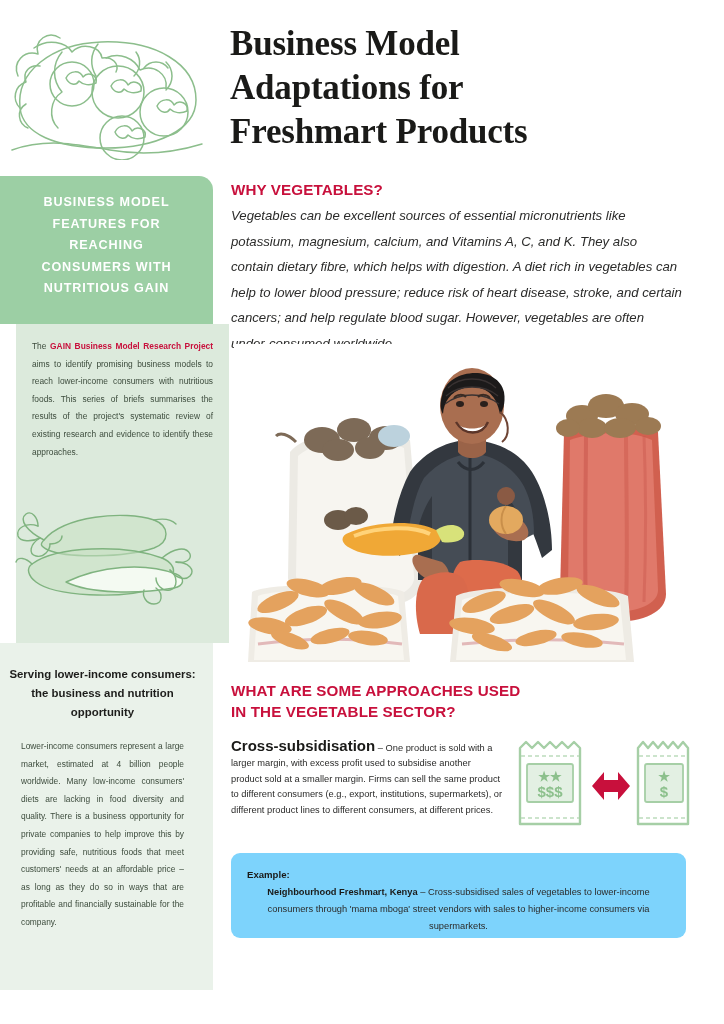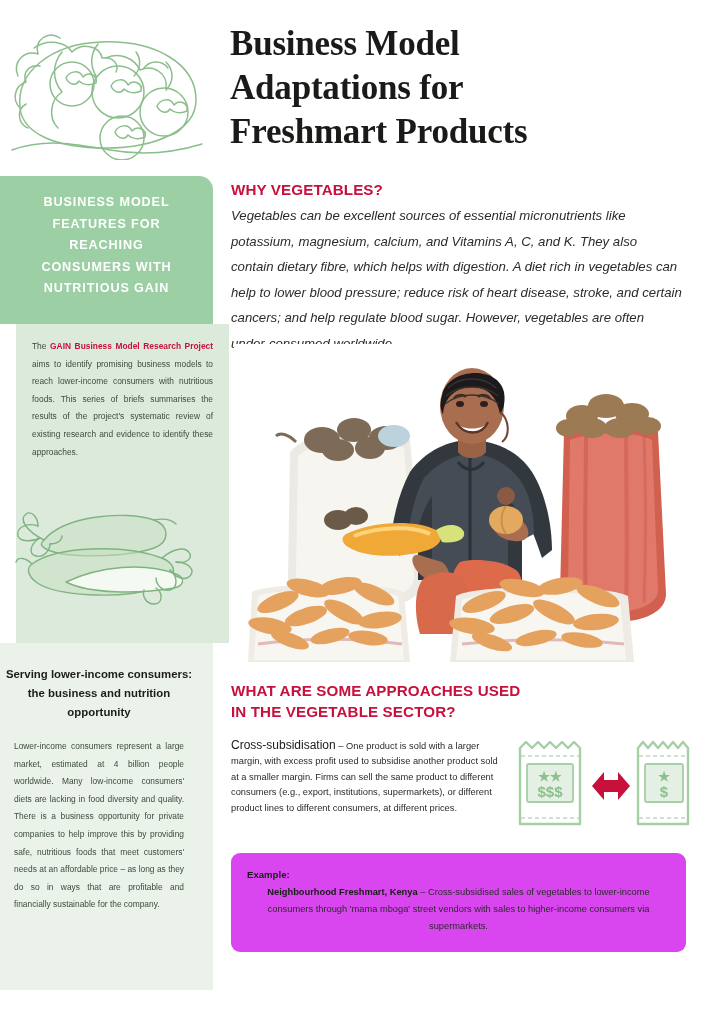--- a/index.html
+++ b/index.html
@@ -95,21 +95,21 @@
   }
 
   #sidebar-lower {
     position: absolute;
     left: 0;
     top: 643px;
     width: 213px;
     height: 347px;
     background: #eaf2ea;
     box-sizing: border-box;
-    padding: 22px 17px 0 2px;
+    padding: 22px 17px 0 9px;
   }
   #sidebar-lower h3 {
     margin: 0 0 16px 0;
     font-size: 11.4px;
     line-height: 19px;
     font-weight: 700;
     color: #1d1d1b;
     text-align: center;
   }
   #sidebar-lower p {
@@ -181,42 +181,42 @@
   #cross-sub {
     position: absolute;
     left: 1px;
     top: 738px;
     width: 272px;
     font-size: 9.3px;
     line-height: 15.4px;
     color: #2b2b2a;
   }
   #cross-sub .lead {
-    font-weight: 400;
-    font-size: 12px;
+    font-weight: 700;
+    font-size: 15px;
     color: #1a1a18;
   }
 
   #bag-figure {
     position: absolute;
     left: 282px;
     top: 734px;
     width: 182px;
     height: 104px;
   }
 
   #example-box {
     position: absolute;
     left: 1px;
     top: 853px;
     width: 455px;
     box-sizing: border-box;
-    background: #d946ef;
+    background: #7dd3fc;
     border-radius: 9px;
-    padding: 13px 16px 16px 16px;
+    padding: 13px 16px 2px 16px;
   }
   #example-box .ex-label {
     font-size: 9.6px;
     font-weight: 700;
     color: #1a1a18;
     line-height: 18px;
   }
   #example-box .ex-body {
     font-size: 9.3px;
     line-height: 17.2px;

